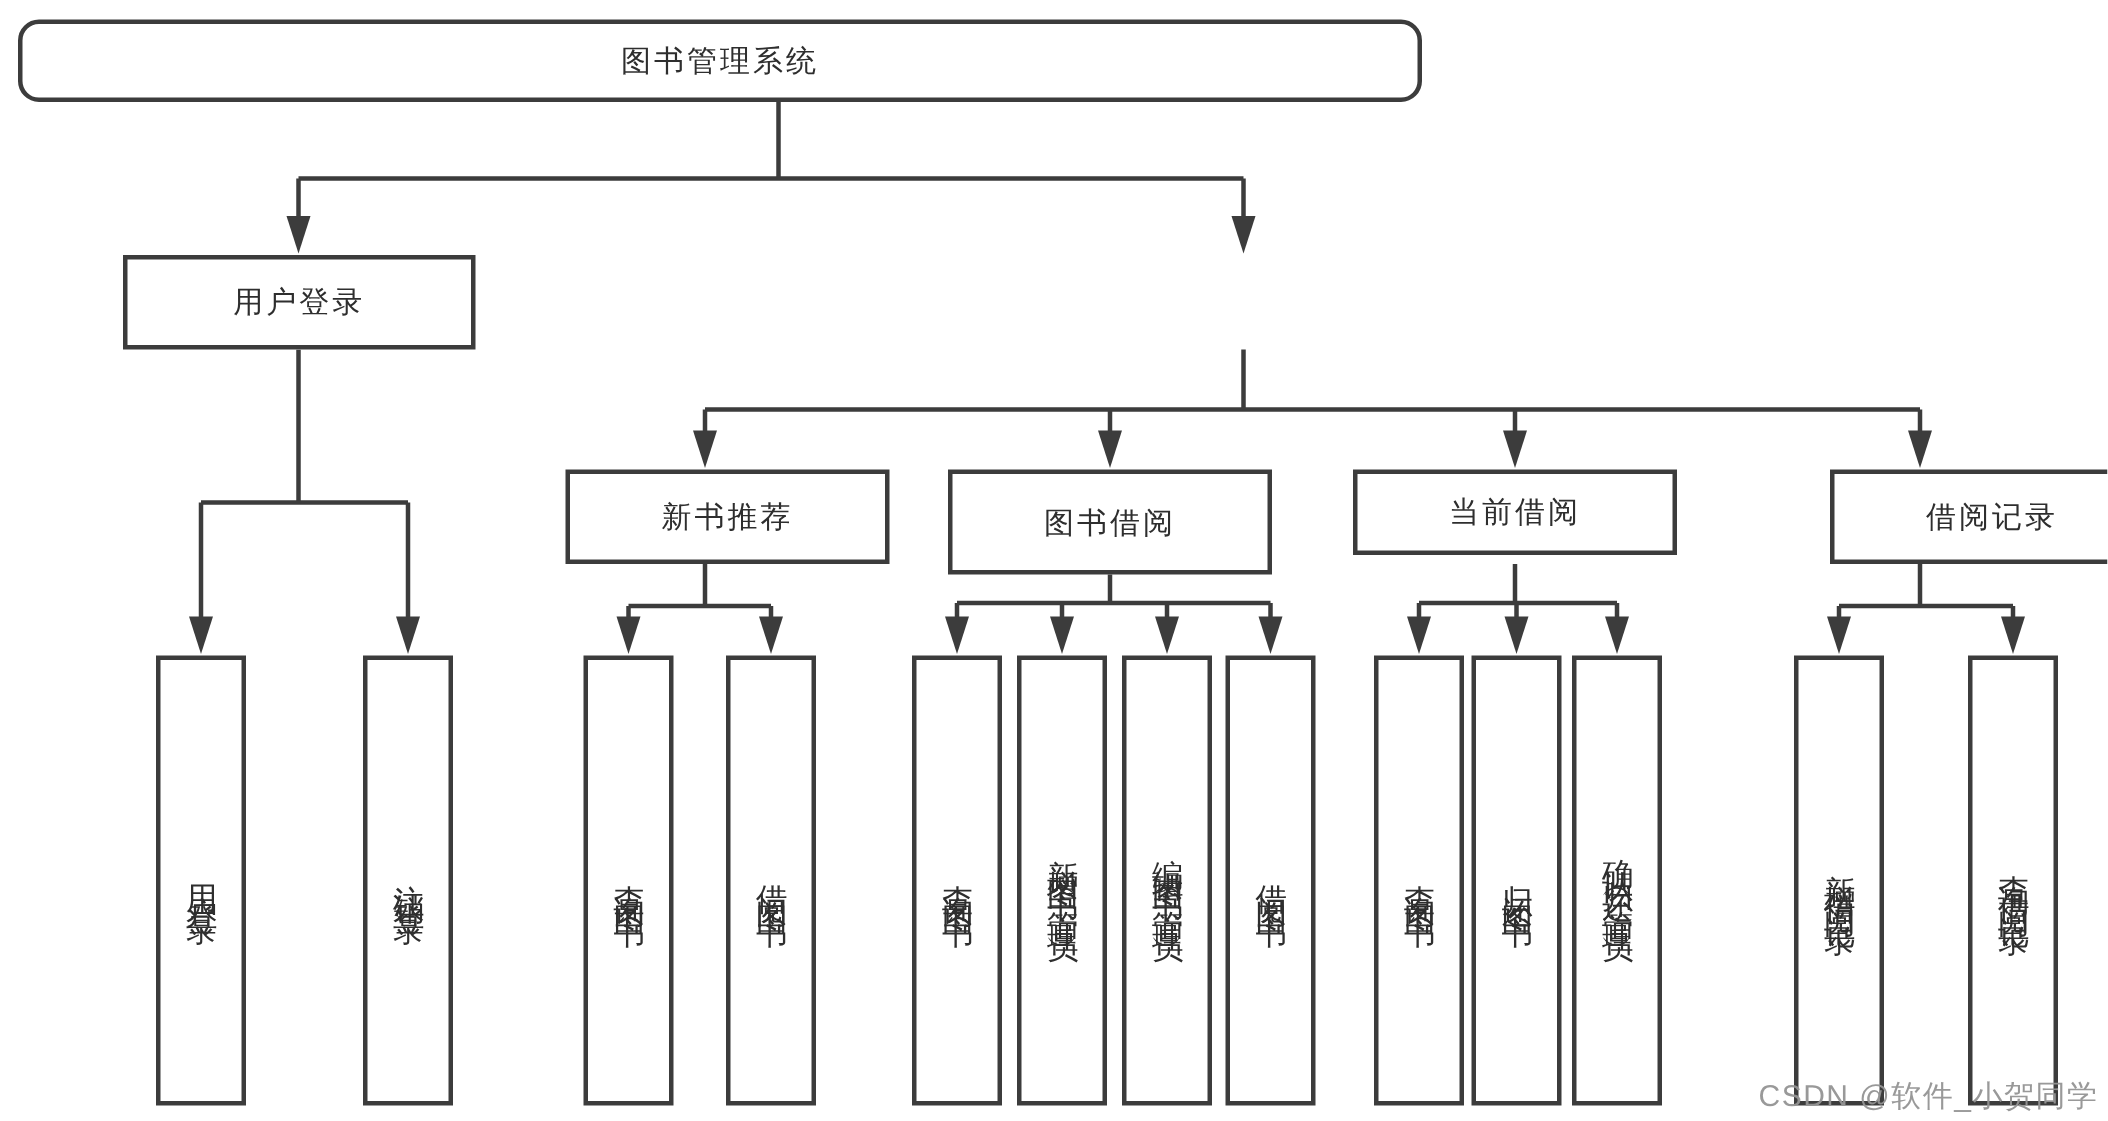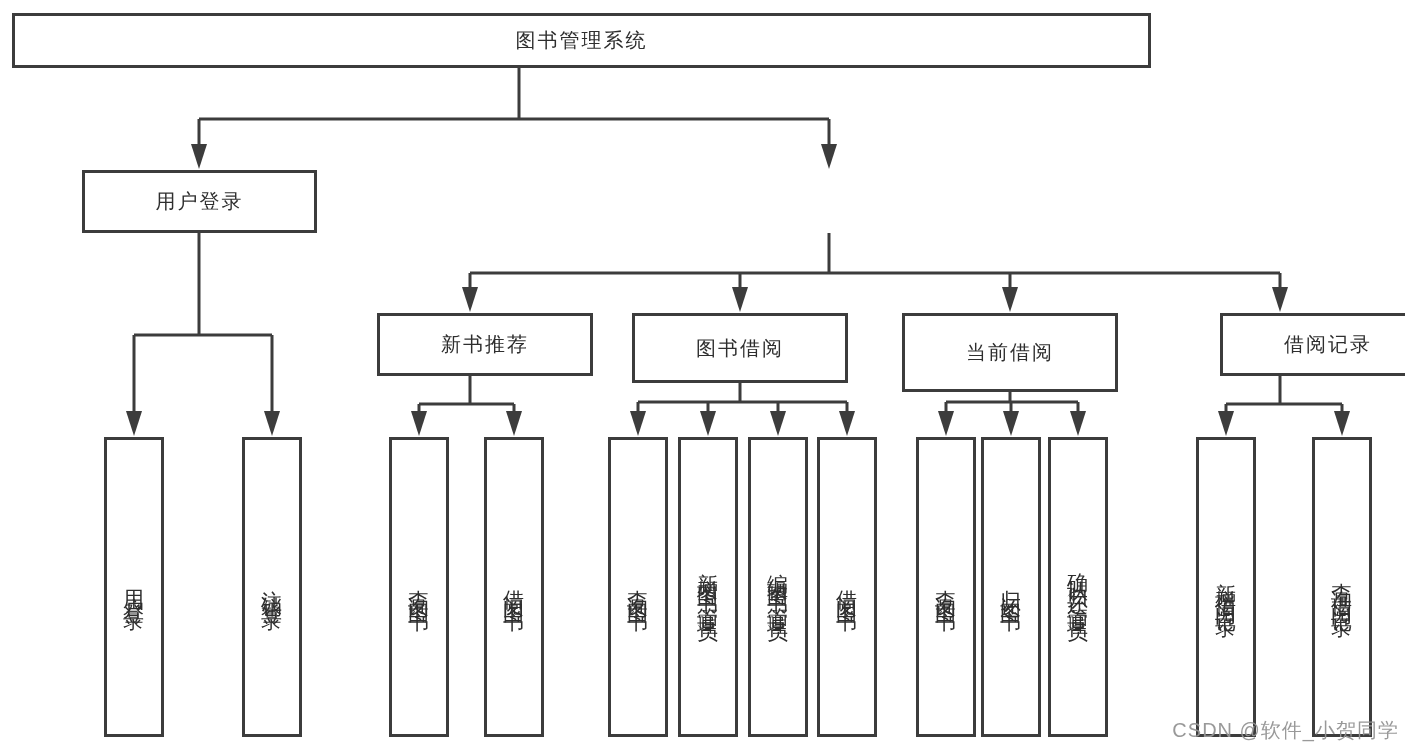--- a/index.html
+++ b/index.html
@@ -97,27 +97,27 @@
       <polygon points="770,411 786,411 778,436"></polygon>
       <polygon points="839,411 855,411 847,436"></polygon>
       <polygon points="938,411 954,411 946,436"></polygon>
       <polygon points="1003,411 1019,411 1011,436"></polygon>
       <polygon points="1070,411 1086,411 1078,436"></polygon>
       <polygon points="1218,411 1234,411 1226,436"></polygon>
       <polygon points="1334,411 1350,411 1342,436"></polygon>
     </g>
   </svg>
 
-  <div class="node h-label" style="left:12px; top:13px; width:1139px; height:55px;">图书管理系统</div>
+  <div class="node h-label" style="left:12px; top:13px; width:936px; height:55px;border-radius:14px;">图书管理系统</div>
 
   <div class="node h-label" style="left:82px; top:170px; width:235px; height:63px;">用户登录</div>
 
   <div class="node h-label" style="left:377px; top:313px; width:216px; height:63px;">新书推荐</div>
   <div class="node h-label" style="left:632px; top:313px; width:216px; height:70px;">图书借阅</div>
-  <div class="node h-label" style="left:902px; top:313px; width:216px; height:79px;">当前借阅</div>
+  <div class="node h-label" style="left:902px; top:313px; width:216px; height:57px;">当前借阅</div>
   <div class="node h-label" style="left:1172px; top:313px; width:216px; height:63px;margin-left:48px;">借阅记录</div>
 
   <div class="node leaf" style="left:104px;">用户登录</div>
   <div class="node leaf" style="left:242px;">注销登录</div>
 
   <div class="node leaf" style="left:389px;">查询图书</div>
   <div class="node leaf" style="left:484px;">借阅图书</div>
 
   <div class="node leaf" style="left:608px;">查询图书</div>
   <div class="node leaf" style="left:678px;">新增图书（管理员）</div>

